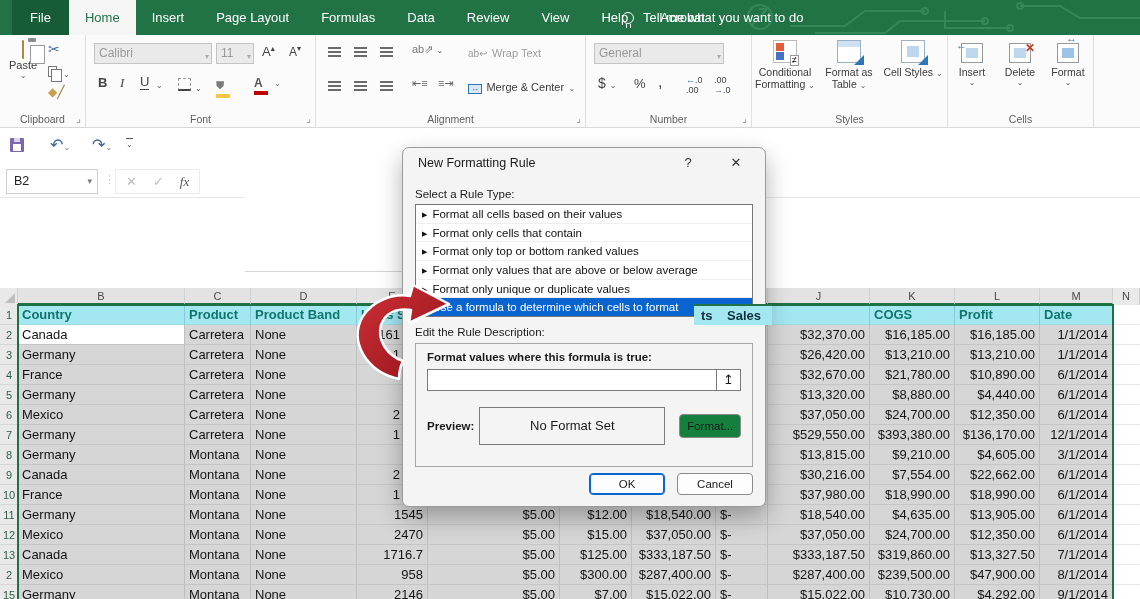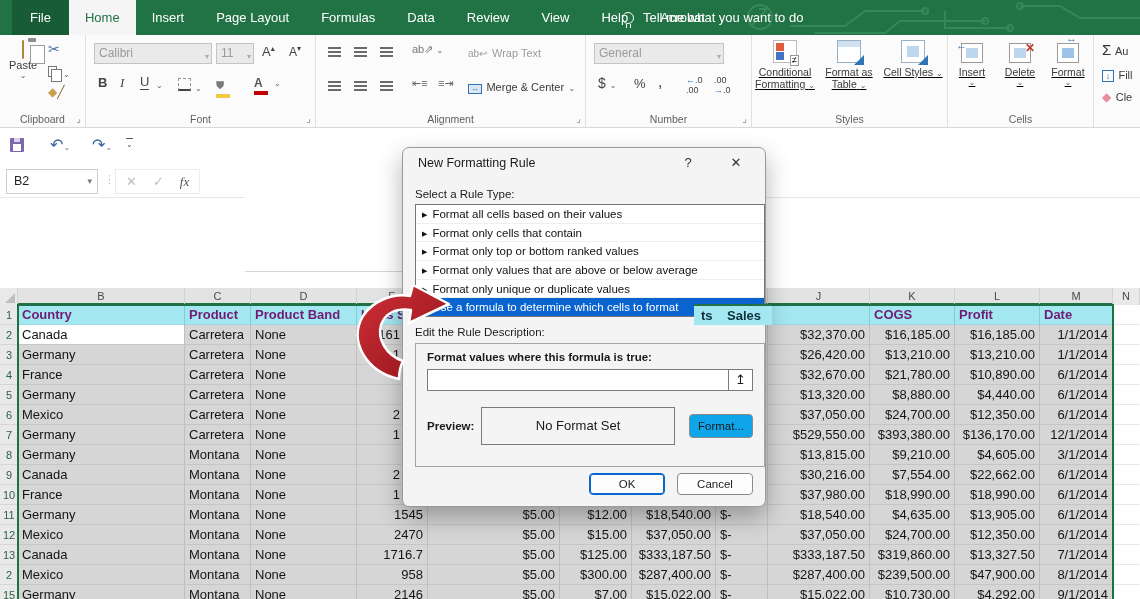--- a/index.html
+++ b/index.html
@@ -35,21 +35,21 @@
   .ic-copy { display:inline-block; width:9px; height:11px; border:1px solid #777; background:#fff; position:relative; }
   .ic-copy:after { content:""; position:absolute; left:2px; top:2px; width:9px; height:11px; border:1px solid #777; background:#fff; }
 
   
   .combo { position:absolute; height:21px; background:#eaeaea; border:1px solid #c4c4c4; color:#9a9a9a; font-size:12px; line-height:19px; padding:0 4px; }
   .combo .dd { position:absolute; right:2px; top:3px; font-size:8px; color:#aaa; }
   .ic-borders { display:inline-block; width:13px; height:13px; border:1px dashed #999; border-bottom:2px solid #444; }
   .ic-fillbar, .ic-fontbar { display:inline-block; width:14px; height:4px; }
 
   
-  .bigbtn { position:absolute; top:5px; width:62px; text-align:center; cursor:default;text-decoration:underline; }
+  .bigbtn { position:absolute; top:5px; width:62px; text-align:center; cursor:default; }
   .bigbtn .lbl { font-size:10.5px; color:#3b3b3b; line-height:12px; margin-top:3px; }
   .ic-cf { width:24px; height:23px; margin:0 auto; border:1px solid #bbb; background:#fff; position:relative; }
   .ic-cf i { position:absolute; left:2px; top:2px; width:8px; height:8px; background:#e25c3d; }
   .ic-cf i + i { top:11px; background:#4472c4; }
   .ic-cf:after { content:"\2260"; position:absolute; right:-3px; bottom:-4px; background:#fff; border:1px solid #999; font-size:9px; line-height:9px; padding:0 1px; font-style:normal; }
   .ic-grid { width:24px; height:23px; margin:0 auto; border:1px solid #9ab0c4; background:linear-gradient(#cfe0f0 6px, #fff 6px); position:relative; }
   .ic-grid:after { content:""; position:absolute; right:-4px; bottom:-3px; width:0; height:0; border-left:10px solid transparent; border-bottom:10px solid #2e75b6; }
   .ic-cells { width:22px; height:20px; margin:0 auto; border:1px solid #9a9a9a; background:linear-gradient(#fff 9px, #fff 9px); position:relative; }
   .ic-cells i { position:absolute; left:4px; top:4px; width:12px; height:10px; background:#bdd7ee; }
   .ic-cells.del:after { content:"\2715"; position:absolute; right:-5px; top:-3px; color:#c0392b; font-weight:bold; font-size:12px; }
@@ -74,52 +74,52 @@
   
   #sheet { position:absolute; top:288px; left:0; width:1140px; height:311px; background:#fff; }
   #letters { display:flex; height:17px; }
   .collet { height:17px; background:#e9e9e9; text-align:center; font-size:11px; color:#4a4a4a; line-height:16px; border-right:1px solid #d2d2d2; }
   .collet.sel { border-bottom:2px solid #217346; background:#e3e3e3; }
   .corner { width:18px; background:#e9e9e9; position:relative; border-right:1px solid #d2d2d2; }
   .corner:after { content:""; position:absolute; right:2px; bottom:2px; width:0; height:0; border-left:10px solid transparent; border-bottom:10px solid #bfbfbf; }
   .grow { display:flex; height:20px; }
   .rownum { width:18px; flex:none; background:#e9e9e9; color:#2f5f46; font-size:11px; text-align:center; line-height:20px; border-bottom:1px solid #d6d6d6; }
   .gcell { flex:none; overflow:hidden; white-space:nowrap; padding:0 4px; font-size:13px; line-height:19px; height:20px; border-right:1px solid #bfbfbf; border-bottom:1px solid #c6c6c6; background:#d6d6d6; color:#141414; }
-  .gcell.h { background:#a3e7f1; font-weight:bold; color:#701a75; border-right-color:#85ccd9; border-bottom-color:#9fd9e4; }
+  .gcell.h { background:#a3e7f1; font-weight:bold; color:#0f766e; border-right-color:#85ccd9; border-bottom-color:#9fd9e4; }
   .gcell.active { background:#fff; }
   .gcell.outside { background:#fff; border-right-color:transparent; border-bottom-color:#e8e8e8; }
   .al { text-align:left; } .ar { text-align:right; }
   .fragpad { padding-right:27px; }
   #range-border { position:absolute; left:17px; top:16px; width:1097px; height:300px; border:2px solid #1e7145; border-bottom:none; pointer-events:none; z-index:5; }
 
   
   #header-patch { position:absolute; left:694px; top:304px; width:78px; height:21px; background:#a3e7f1; border-top:2px solid #217346; z-index:20; font-weight:bold; font-size:13px; color:#0f2f3a; overflow:hidden; }
   #header-patch .f1 { position:absolute; left:7px; top:2px; }
   #header-patch .f2 { position:absolute; left:33px; top:2px; }
 
   
   #dialog { position:absolute; left:402px; top:147px; width:364px; height:360px; background:#f4f4f4; border:1px solid #9a9a9a; border-radius:7px; box-shadow:0 10px 24px rgba(0,0,0,.3); z-index:10; font-size:11.5px; color:#1a1a1a; }
   #dlg-title { height:30px; line-height:30px; padding-left:15px; font-size:12.5px; color:#1a1a1a; position:relative; }
   #dlg-help { position:absolute; right:62px; top:0; width:30px; text-align:center; color:#333; font-size:13px; cursor:default; }
   #dlg-close { position:absolute; right:14px; top:0; width:30px; text-align:center; color:#333; font-size:13px; cursor:default; }
-  #dlg-body { padding:6px 0 0 12px; }
+  #dlg-body { padding:6px 12px 0 12px; }
   .dlg-label { margin:4px 0 4px 0; }
   #rule-list { border:1px solid #767676; background:#fff; height:113px; overflow:hidden; }
   .rule-item { height:18.7px; line-height:18.7px; padding-left:6px; border-bottom:1px solid #efefef; white-space:nowrap; cursor:default; color:#111; }
   .rule-item .bullet { font-size:7px; margin-right:5px; position:relative; top:-1px; }
   .rule-item.sel { background:#0a64d0; color:#fff; border-bottom-color:#0a64d0; }
   #rule-desc-box { border:1px solid #a6a6a6; margin-top:5px; padding:7px 11px 10px 11px; height:124px; background:#f4f4f4; }
   .bold-label { font-weight:bold; margin-bottom:6px; }
   #formula-row { display:flex; }
   #formula-input { flex:1; height:22px; border:1px solid #7a7a7a; background:#fff; font-size:12px; padding:0 4px; font-family:"Liberation Sans",sans-serif; }
   #collapse-btn { width:24px; height:22px; border:1px solid #7a7a7a; border-left:none; background:#fff; text-align:center; line-height:20px; font-size:13px; cursor:default; }
   #preview-row { display:flex; align-items:center; margin-top:16px; }
   #preview-label { font-weight:bold; width:56px; }
   #preview-box { width:200px; height:38px; border:1px solid #7a7a7a; background:#f4f4f4; text-align:center; line-height:36px; font-size:13px; }
-  #format-btn { margin-left:14px; width:66px; height:24px; border:1px solid #8a8a8a; border-radius:4px; background:#0ea5e9; text-align:center; line-height:22px; cursor:default; }
+  #format-btn { margin-left:14px; width:66px; height:24px; border:1px solid #8a8a8a; border-radius:4px; background:#15803d; text-align:center; line-height:22px; cursor:default; }
   #dlg-footer { position:absolute; right:12px; bottom:11px; display:flex; gap:12px; }
   .dbtn { width:76px; height:22px; border:1px solid #8a8a8a; border-radius:4px; background:#fdfdfd; text-align:center; line-height:20px; cursor:default; }
   .dbtn.default { border-color:#0a64d0; box-shadow:0 0 0 1px #0a64d0 inset; }
 
   #arrow-svg { position:absolute; left:0; top:0; z-index:30; pointer-events:none; }
 </style>
 </head>
 <body>
 
 <div id="app">
@@ -255,25 +255,20 @@
       <div class="bigbtn" style="left:98px;width:44px;top:8px;">
         <div class="ic-cells fmt">
             <i style="background:#9dc3e6;"></i>
           </div>
         <div class="lbl"><span>Format</span></div>
         <div class="chev">⌄</div>
       </div>
       <div class="glabel">Cells</div>
     </div>
 
-    <div class="rgroup" style="flex:1;border-right:none;">
-      <div style="position:absolute;left:8px;top:6px;font-size:13px;color:#333;"><span style="font-size:15px;">Σ</span> <span class="rbtn-label">Au</span></div>
-      <div style="position:absolute;left:8px;top:30px;"><span style="display:inline-block;width:12px;height:12px;border:1px solid #2e75b6;color:#2e75b6;font-size:9px;text-align:center;line-height:11px;">↓</span> <span class="rbtn-label">Fill</span></div>
-      <div style="position:absolute;left:8px;top:52px;"><span style="color:#e58f9c;font-size:12px;">◆</span> <span class="rbtn-label">Cle</span></div>
-    </div>
   </div>
 
   <div id="qatrow">
     <div style="position:absolute;left:10px;top:10px;"><span class="ic-save"></span></div>
     <span class="qbtn" style="position:absolute;left:36px;top:7px;">↶<span class="chev" style="color:#777;">⌄</span></span>
     <span class="qbtn" style="position:absolute;left:78px;top:7px;">↷<span class="chev" style="color:#777;">⌄</span></span>
     <span style="position:absolute;left:126px;top:10px;border-top:1.5px solid #555;font-size:8px;color:#555;padding-top:1px;">⌄</span>
   </div>
 
   <div id="fxrow">

